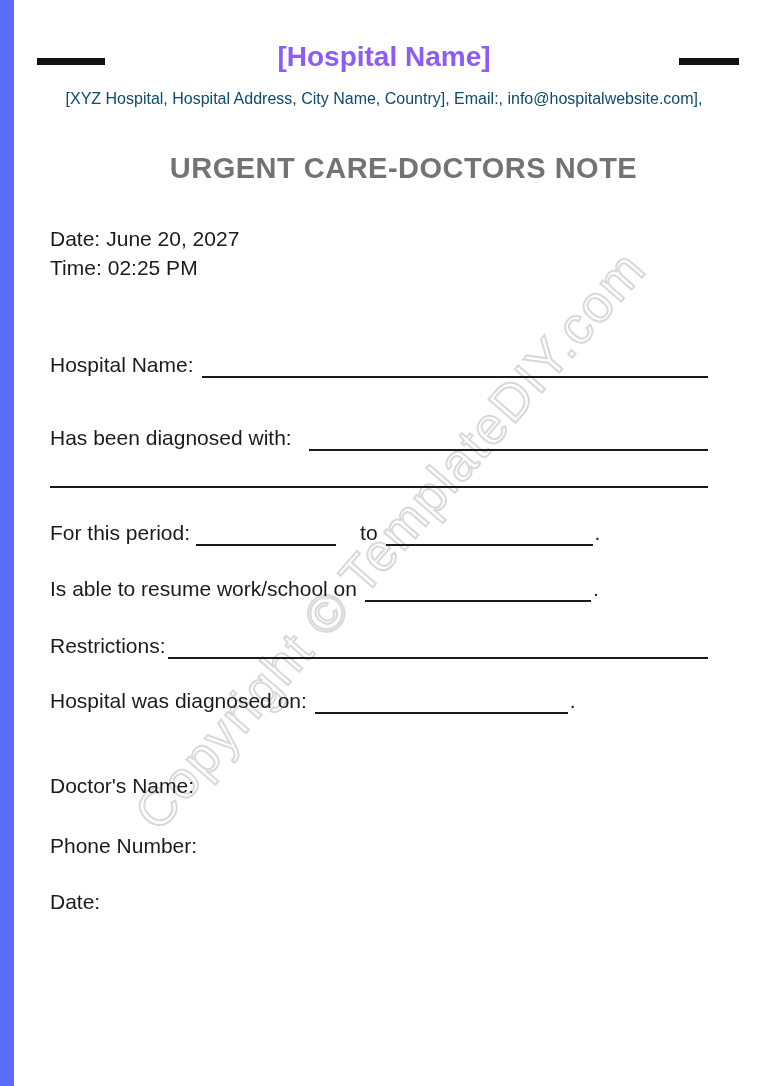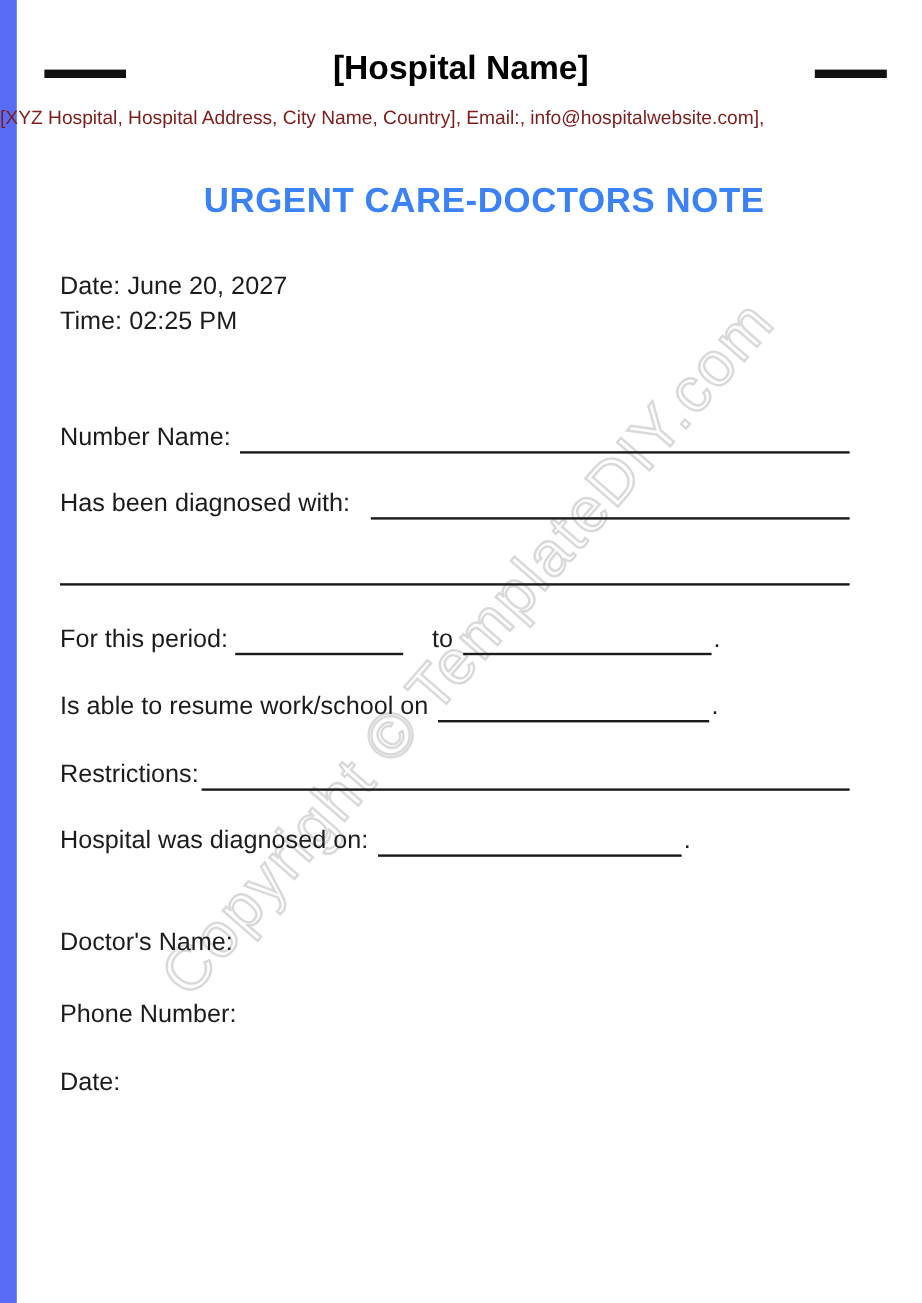--- a/index.html
+++ b/index.html
@@ -28,34 +28,34 @@
     white-space:nowrap;
     color:transparent;
     -webkit-text-stroke:2px #d9d9d9;
     z-index:0;
     user-select:none;
   }
   .content{position:absolute;inset:0;z-index:1;}
   .hospital-name{
     position:absolute;top:41px;left:0;right:0;
     margin:0;text-align:center;
-    font-size:28px;font-weight:bold;color:#000000;
+    font-size:28px;font-weight:bold;color:#8b5cf6;
   }
   .rule{position:absolute;top:58px;height:7px;background:#111;}
   .rule-left{left:37px;width:68px;}
   .rule-right{left:679px;width:60px;}
   .contact-line{
     position:absolute;top:90px;left:0;right:0;
-    margin:0;text-align:left;
-    font-size:16px;color:#7f1d1d;
+    margin:0;text-align:center;
+    font-size:16px;color:#0c4a6e;
   }
   .doc-title{
     position:absolute;top:152px;left:0;right:0;
     margin:0;text-align:center;
-    font-size:29px;font-weight:bold;letter-spacing:.5px;color:#3b82f6;padding-left:39px;
+    font-size:29px;font-weight:bold;letter-spacing:.5px;color:#737373;padding-left:39px;
   }
   .row{
     position:absolute;left:50px;width:658px;
     font-size:21px;line-height:26px;
     display:flex;align-items:flex-end;
     white-space:nowrap;
   }
   .row .lbl{flex:none;}
   .row .val{flex:none;margin-left:6px;}
   .blank{
@@ -64,21 +64,21 @@
   }
   .blank.grow{flex:1;}
   .fullline{
     position:absolute;left:50px;width:658px;top:460px;height:26px;
     border-bottom:2px solid #1a1a1a;
   }
   
   .r-date{top:226px;}
   .r-time{top:255px;}
   .r-patient{top:350px;}
-  .r-diagnosed{top:405px;gap:15px;}
+  .r-diagnosed{top:423px;gap:15px;}
   .r-period{top:518px;align-items:flex-end;}
   .r-resume{top:574px;}
   .r-restrictions{top:631px;}
   .r-diagnosed-on{top:686px;}
   .r-doctor{top:773px;}
   .r-phone{top:833px;}
   .r-date2{top:889px;}
   .r-signature{top:946px;}
   
   .b-patient{margin-left:8px;}
@@ -114,21 +114,21 @@
       <span class="lbl">Date:</span>
       <span class="val">June 20, 2027</span>
     </div>
 
     <div class="row r-time">
       <span class="lbl">Time:</span>
       <span class="val">02:25 PM</span>
     </div>
 
     <div class="row r-patient">
-      <span class="lbl">Number Name:</span>
+      <span class="lbl">Hospital Name:</span>
       <span class="blank grow b-patient"></span>
     </div>
 
     <div class="row r-diagnosed">
       <span class="lbl">Has been diagnosed with:</span>
       <span class="blank grow b-diag"></span>
     </div>
 
     <div class="fullline"></div>
 

